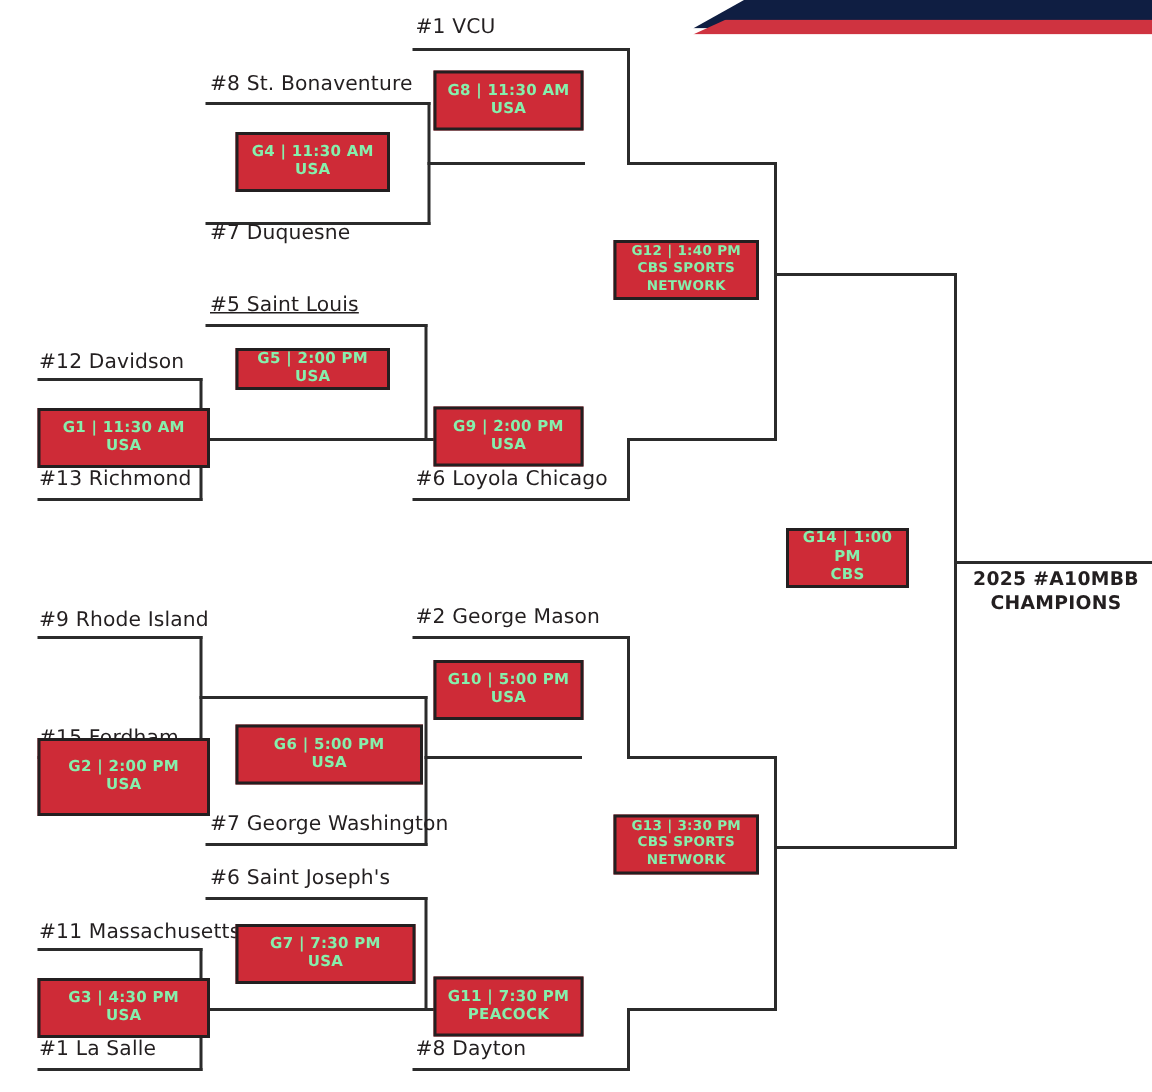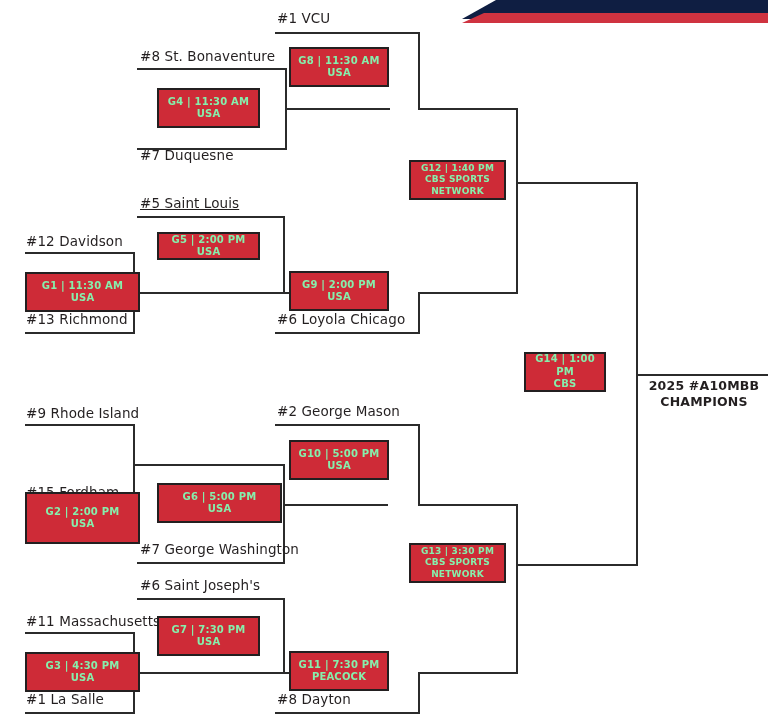--- a/index.html
+++ b/index.html
@@ -195,21 +195,21 @@
   <div class="game" style="left:157px; top:232px; width:103px; height:28px;">
     <span class="gl1">G5 | 2:00 PM</span>
     <span class="gl2">USA</span>
   </div>
 
   <div class="game" style="left:157px; top:483px; width:125px; height:40px;">
     <span class="gl1">G6 | 5:00 PM</span>
     <span class="gl2">USA</span>
   </div>
 
-  <div class="game" style="left:157px; top:616px; width:103px; height:40px;">
+  <div class="game" style="left:157px; top:616px; width:120px; height:40px;">
     <span class="gl1">G7 | 7:30 PM</span>
     <span class="gl2">USA</span>
   </div>
 
   <div class="game" style="left:289px; top:47px;  width:100px; height:40px;">
     <span class="gl1">G8 | 11:30 AM</span>
     <span class="gl2">USA</span>
   </div>
 
   <div class="game" style="left:289px; top:271px; width:100px; height:40px;">

